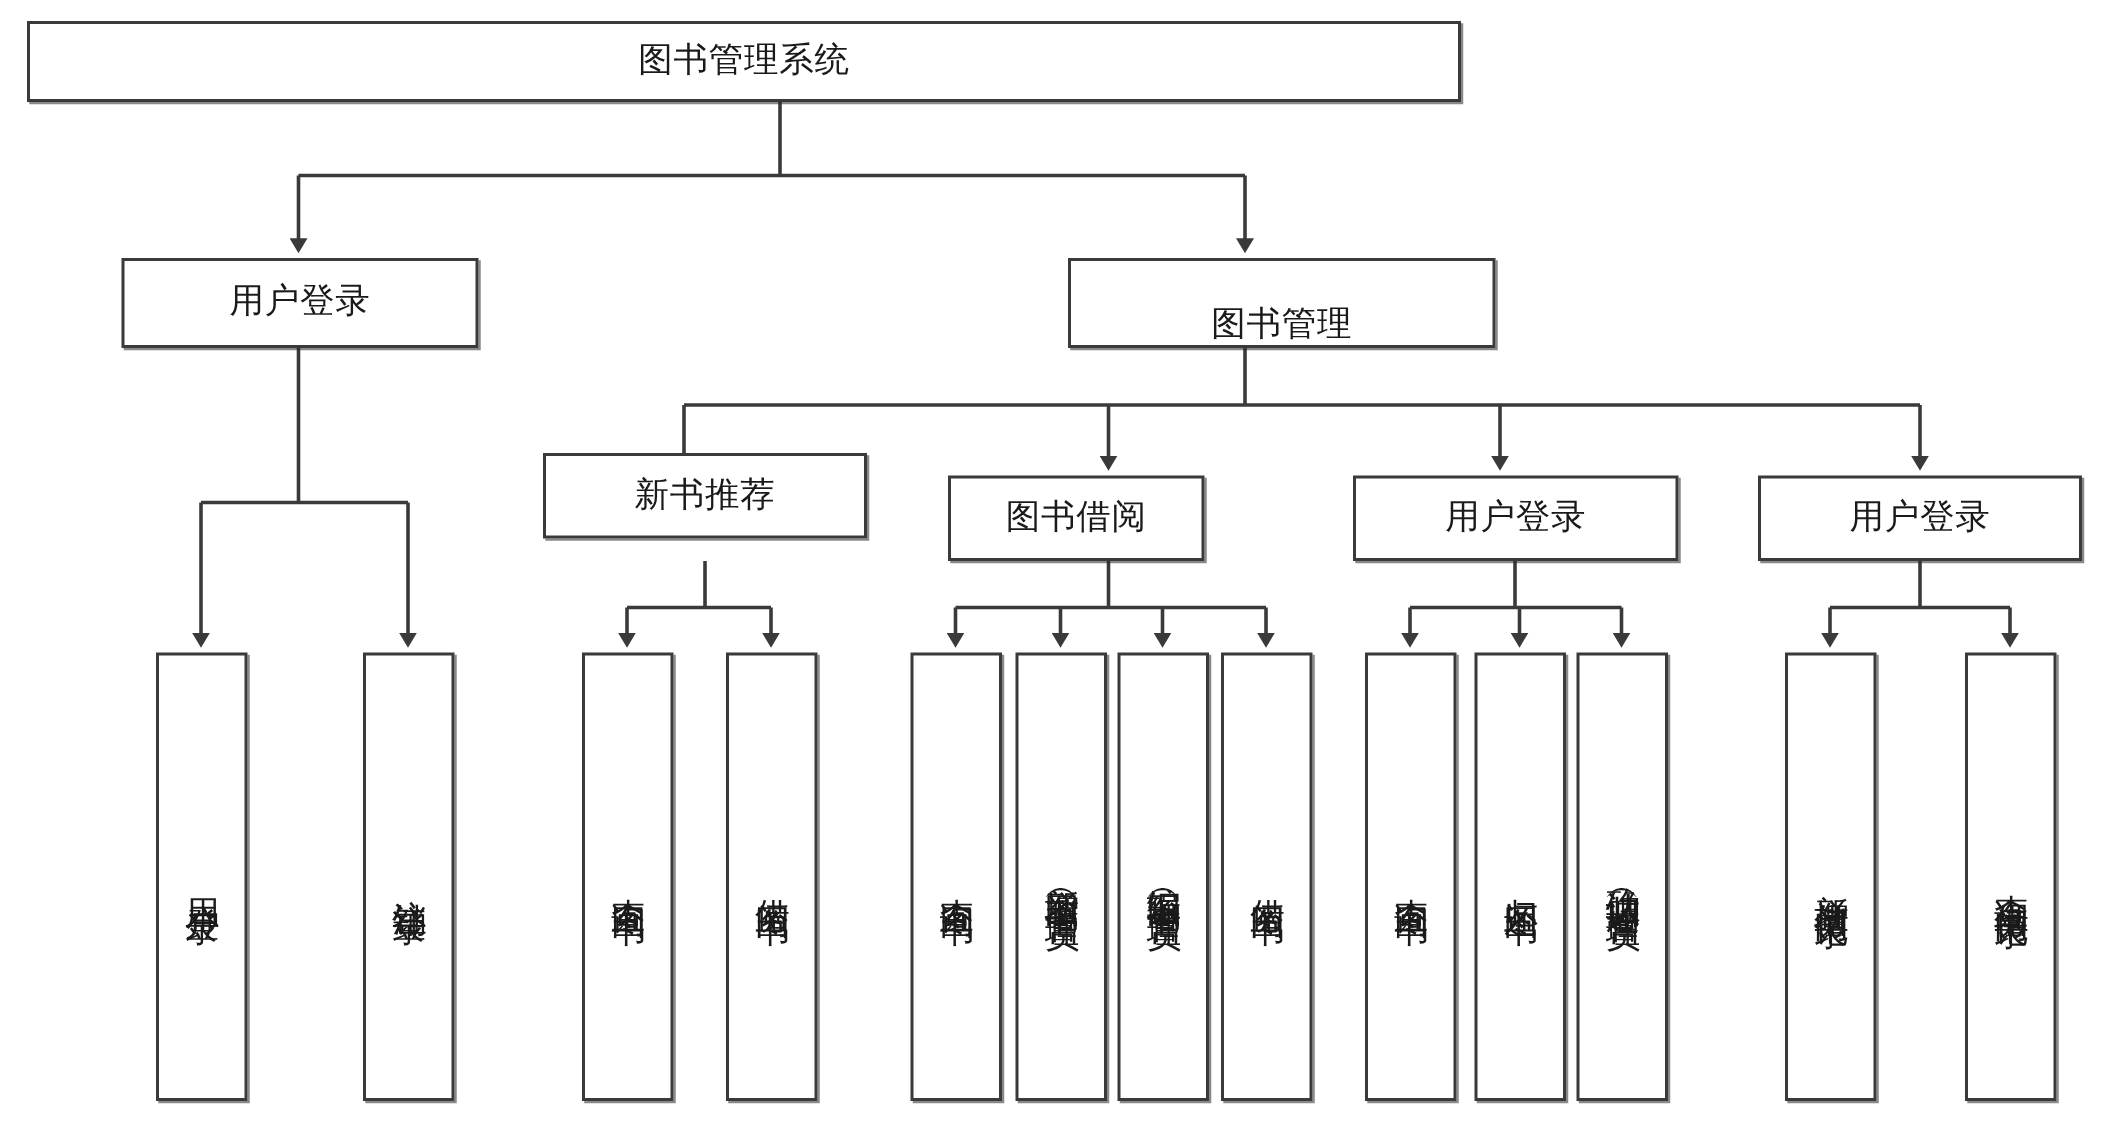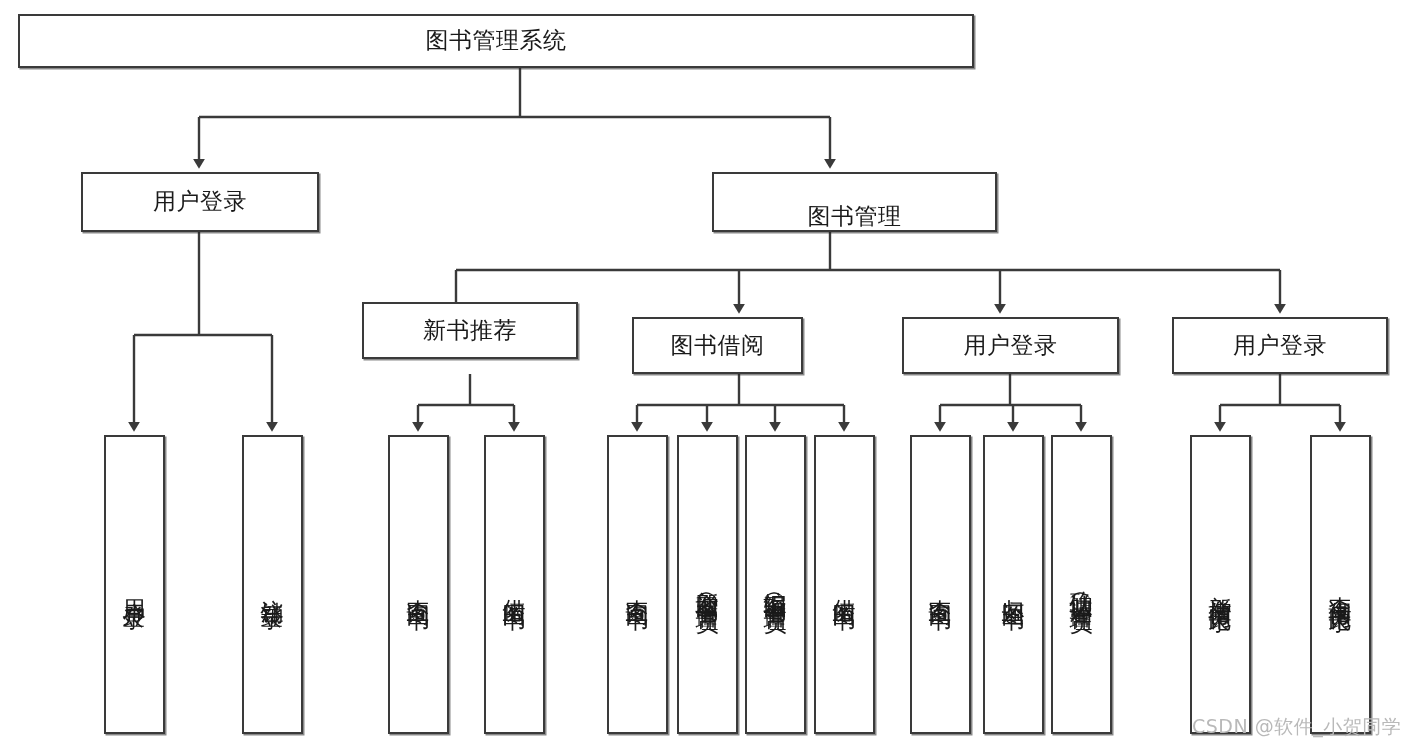--- a/index.html
+++ b/index.html
@@ -176,15 +176,14 @@
         <span class="label">确认归还（管理员）</span>
       </div>
       <div class="node vertical" style="left: 1190px; top: 435px; width: 61px; height: 299px;">
         <span class="label">新增借阅记录</span>
       </div>
       <div class="node vertical" style="left: 1310px; top: 435px; width: 61px; height: 299px;">
         <span class="label">查询借阅记录</span>
       </div>
     </div>
 
-  <div class="watermark" style="left:1192px; top:714px;">CSDN @软件_小贺同学</div>
 
 </div>
 
 </body></html>

